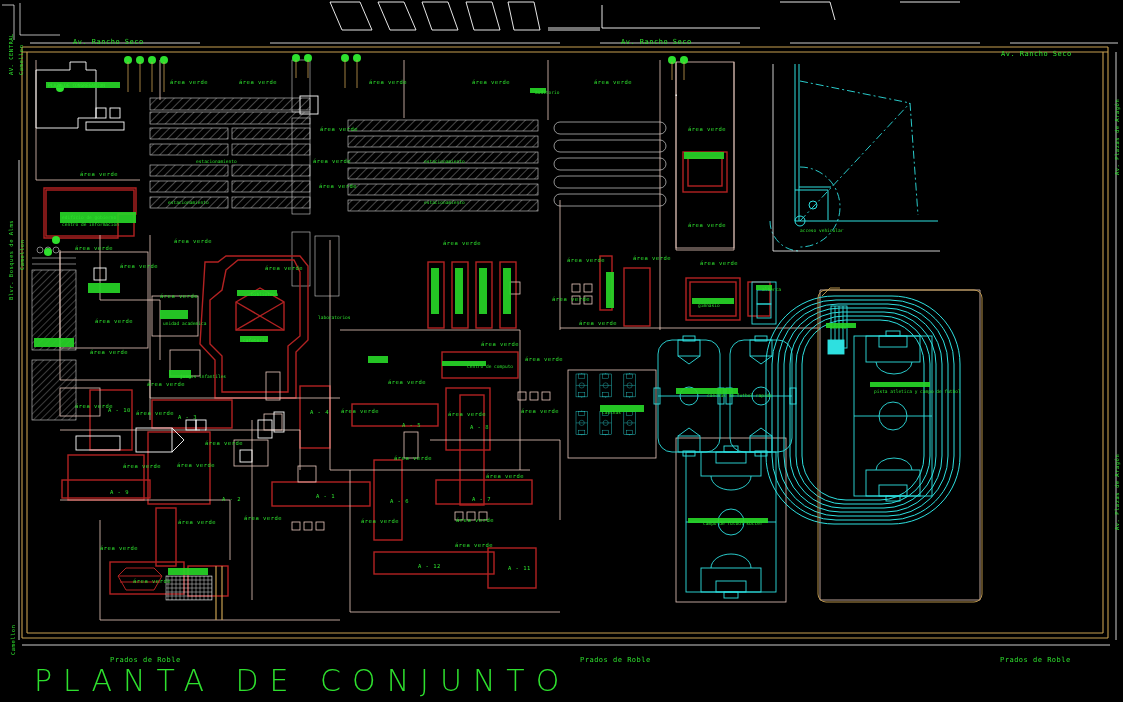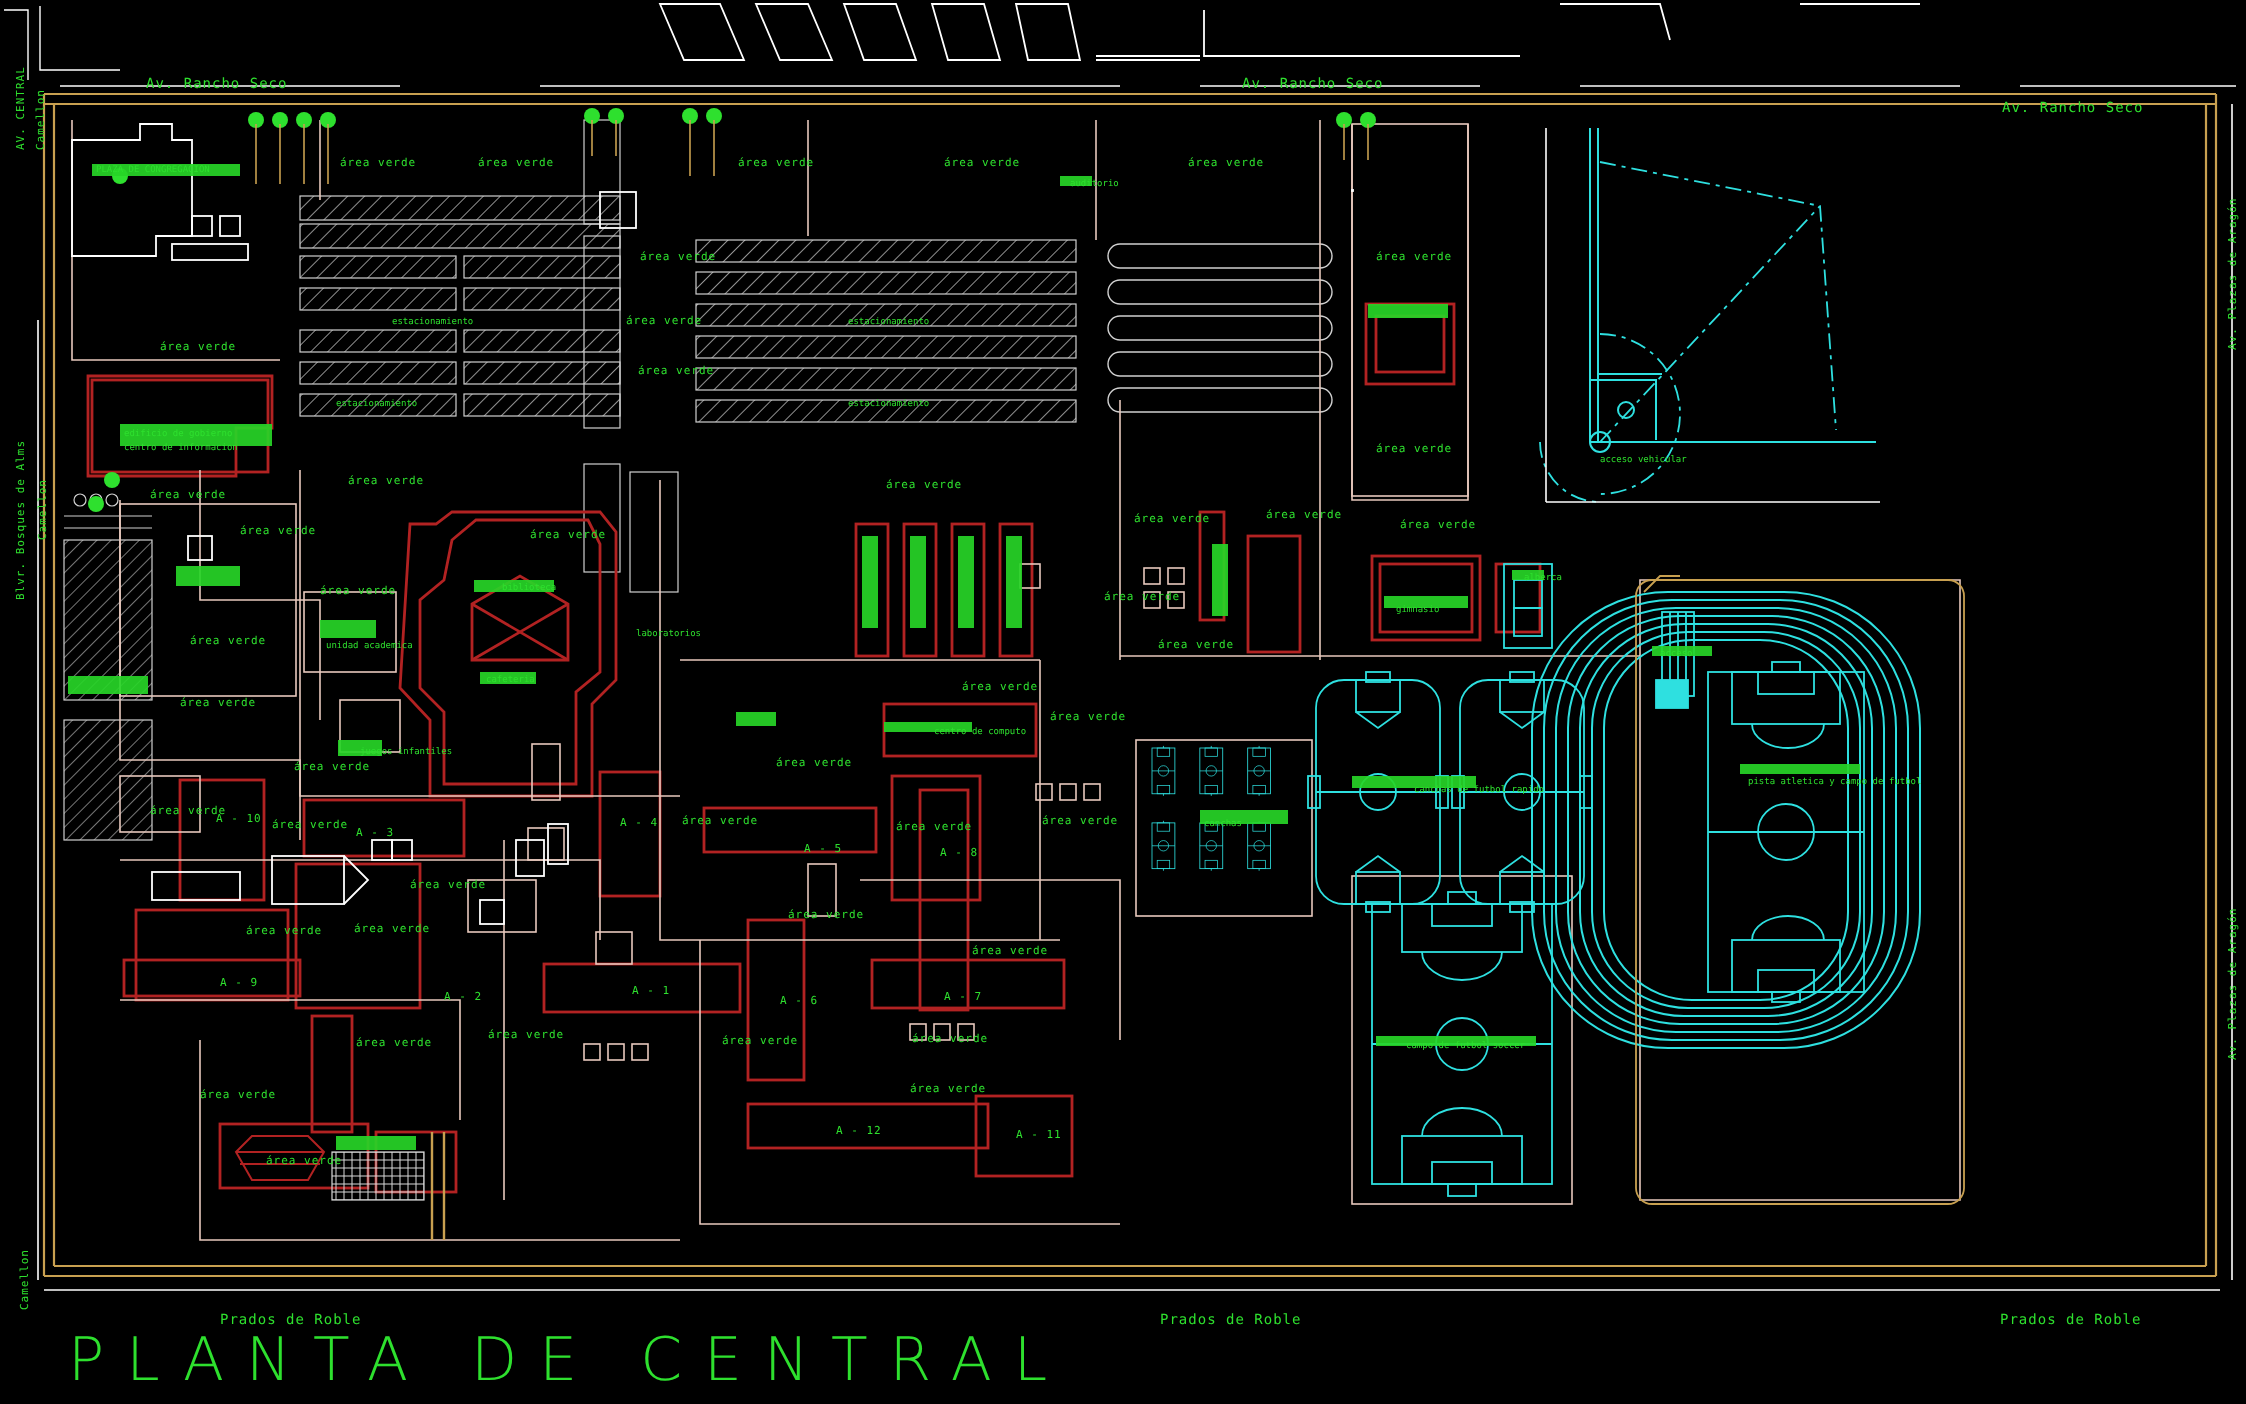--- a/index.html
+++ b/index.html
@@ -526,15 +526,15 @@
       <div class="lbl sm" style="left: 310px; top: 409px;">A - 4</div>
       <div class="lbl sm" style="left: 402px; top: 422px;">A - 5</div>
       <div class="lbl sm" style="left: 470px; top: 424px;">A - 8</div>
       <div class="lbl sm" style="left: 316px; top: 493px;">A - 1</div>
       <div class="lbl sm" style="left: 390px; top: 498px;">A - 6</div>
       <div class="lbl sm" style="left: 472px; top: 496px;">A - 7</div>
       <div class="lbl sm" style="left: 418px; top: 563px;">A - 12</div>
       <div class="lbl sm" style="left: 508px; top: 565px;">A - 11</div>
     </div>
 
-<div class="title" style="left:34px;top:663px;">PLANTA DE CENTRAL</div>
+<div class="title" style="left:34px;top:663px;">PLANTA DE CONJUNTO</div>
 
 </div>
 
 </body></html>

